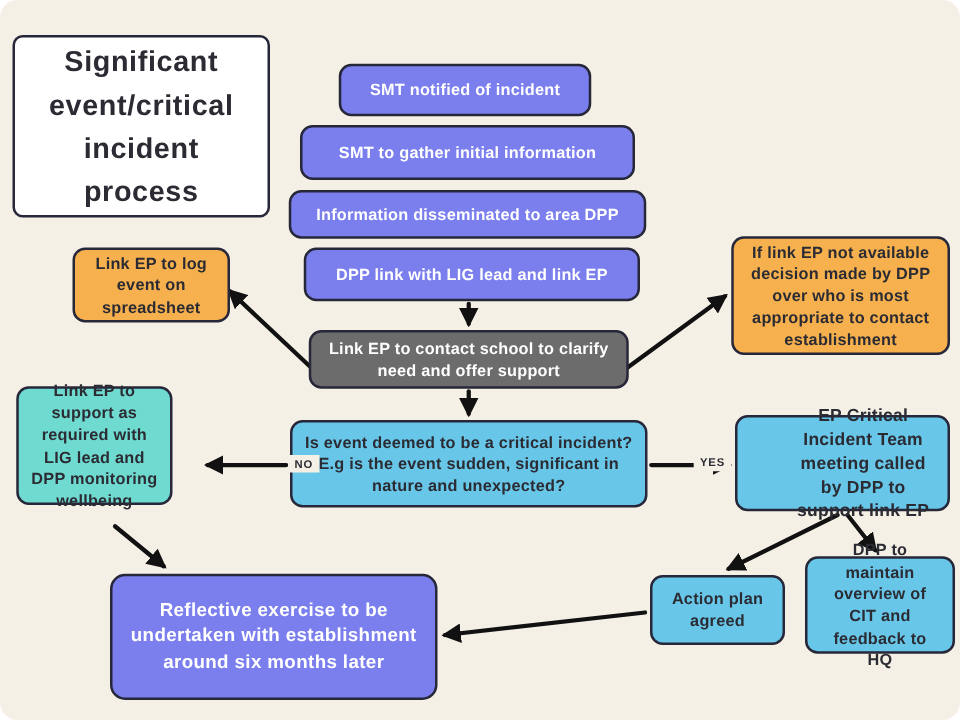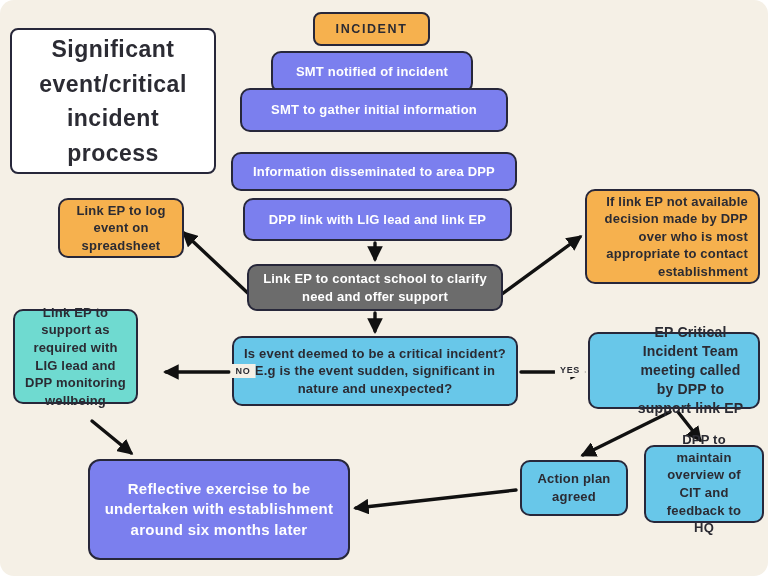--- a/index.html
+++ b/index.html
@@ -63,35 +63,34 @@
     <line x1="229" y1="372" x2="166" y2="372" marker-end="url(#ah)"></line>
     <line x1="521" y1="372" x2="583" y2="372" marker-end="url(#ah)"></line>
     <line x1="92" y1="421" x2="131" y2="453" marker-end="url(#ah)"></line>
     <line x1="670" y1="412" x2="583" y2="455" marker-end="url(#ah)"></line>
     <line x1="678" y1="412" x2="700" y2="440" marker-end="url(#ah)"></line>
     <line x1="516" y1="490" x2="356" y2="508" marker-end="url(#ah)"></line>
   </svg>
 
   <div class="node title-box" style="left:10px;top:28px;width:206px;height:146px;">Significant event/critical incident process</div>
 
-  <div class="node orange incident" style="left:313px;top:12px;width:117px;height:34px;border-radius:8px;">INCIDENT</div>
 
   <div class="node purple" style="left:271px;top:51px;width:202px;height:42px;">SMT notified of incident</div>
 
-  <div class="node purple" style="left:240px;top:88px;width:268px;height:44px;">SMT to gather initial information</div>
+  <div class="node purple" style="left:240px;top:100px;width:268px;height:44px;">SMT to gather initial information</div>
 
   <div class="node purple" style="left:231px;top:152px;width:286px;height:39px;">Information disseminated to area DPP</div>
 
   <div class="node purple" style="left:243px;top:198px;width:269px;height:43px;">DPP link with LIG lead and link EP</div>
 
   <div class="node gray" style="left:247px;top:264px;width:256px;height:47px;">Link EP to contact school to clarify need and offer support</div>
 
   <div class="node orange" style="left:58px;top:198px;width:126px;height:60px;">Link EP to log event on spreadsheet</div>
 
-  <div class="node orange" style="left:585px;top:189px;width:175px;height:95px;text-align:right;">If link EP not available decision made by DPP over who is most appropriate to contact establishment</div>
+  <div class="node orange" style="left:585px;top:189px;width:175px;height:95px;">If link EP not available decision made by DPP over who is most appropriate to contact establishment</div>
 
   <div class="node cyan" style="left:232px;top:336px;width:286px;height:70px;">Is event deemed to be a critical incident? E.g is the event sudden, significant in nature and unexpected?</div>
 
   <div class="node teal" style="left:13px;top:309px;width:125px;height:95px;">Link EP to support as required with LIG lead and DPP monitoring wellbeing</div>
 
   <div class="node cyan" style="left:588px;top:332px;width:172px;height:77px;font-size:14px;padding-left:43px;">EP Critical Incident Team meeting called by DPP to support link EP</div>
 
   <div class="node cyan" style="left:520px;top:460px;width:108px;height:56px;">Action plan agreed</div>
 
   <div class="node cyan" style="left:644px;top:445px;width:120px;height:78px;">DPP to maintain overview of CIT and feedback to HQ</div>

